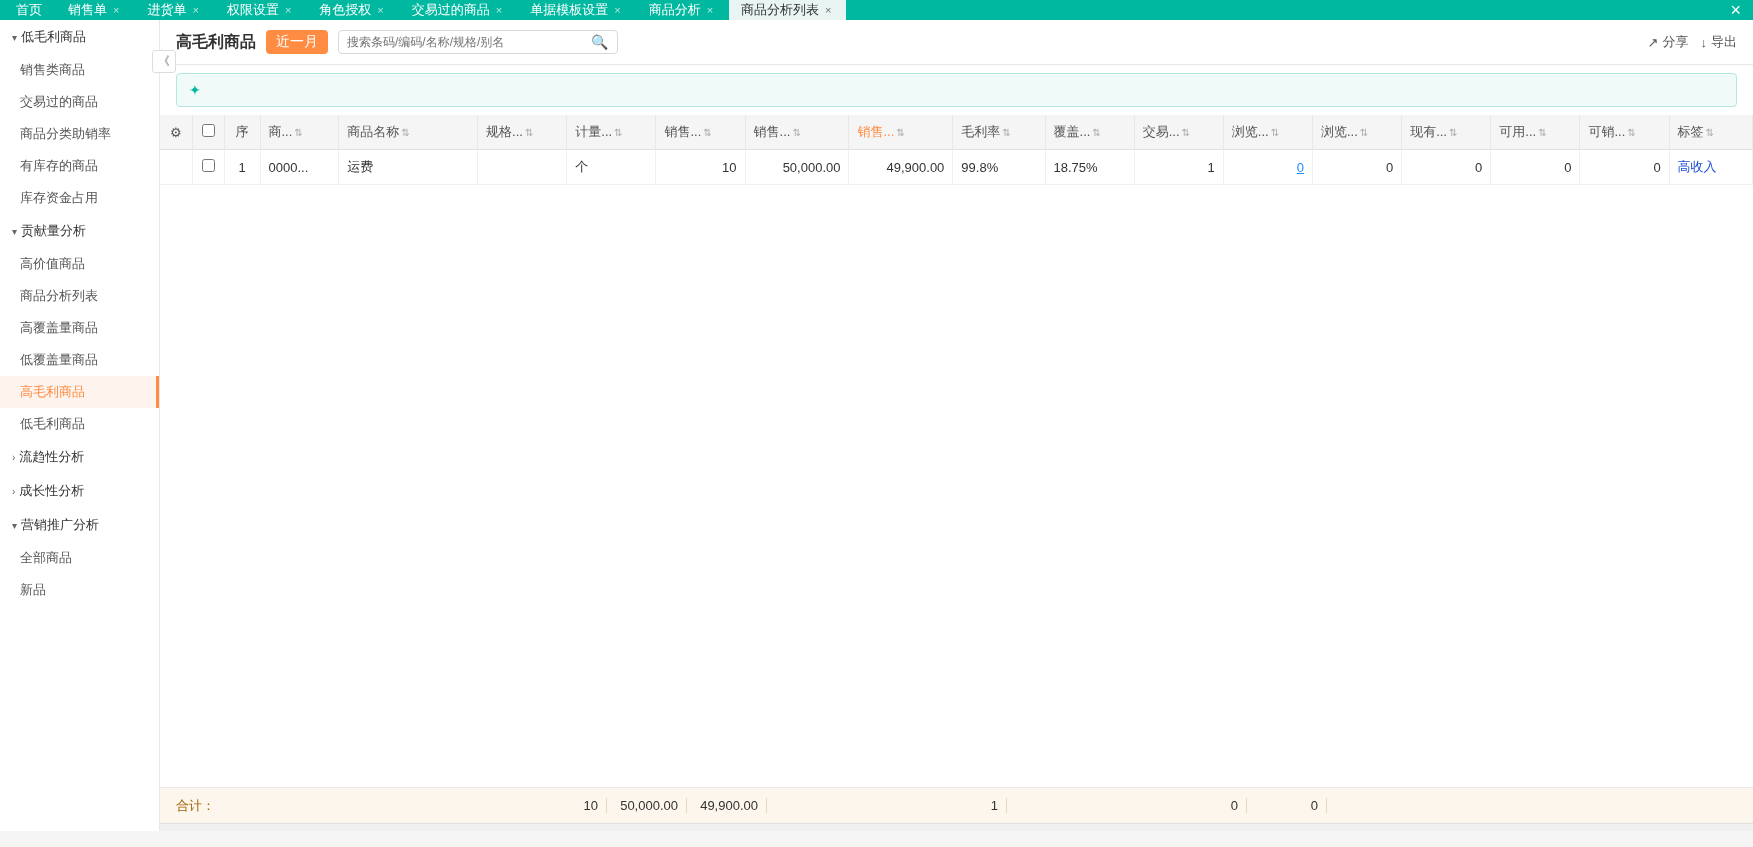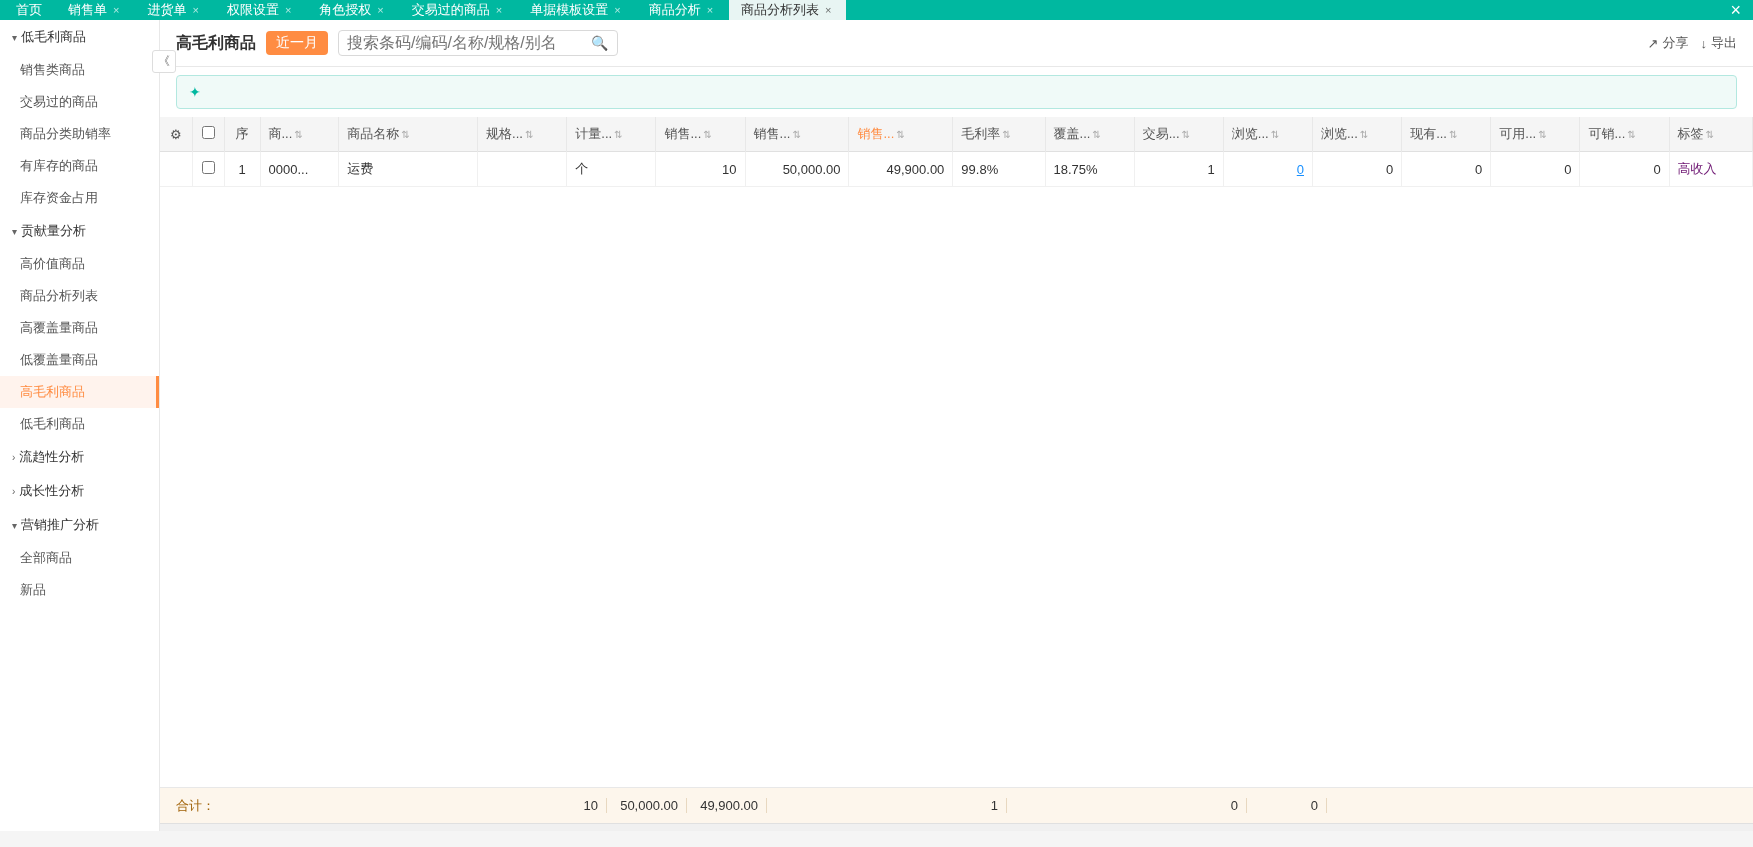--- a/index.html
+++ b/index.html
@@ -127,21 +127,21 @@
       border: 1px solid #d9d9d9;
       border-radius: 4px;
       padding: 3px 8px;
       gap: 4px;
       flex: 1;
       max-width: 280px;
     }
     .search-box input {
       border: none;
       outline: none;
-      font-size: 16px;
+      font-size: 12px;
       color: #aaa;
       width: 100%;
       background: transparent;
     }
     .search-icon { color: #aaa; font-size: 14px; cursor: pointer; }
     .header-actions {
       margin-left: auto;
       display: flex;
       align-items: center;
       gap: 12px;
@@ -199,21 +199,21 @@
     thead th .sort-icon { color: #aaa; font-size: 10px; margin-left: 2px; }
     tbody tr { border-bottom: 1px solid #f0f0f0; }
     tbody td {
       padding: 8px 8px;
       color: #333;
       white-space: nowrap;
       border-right: 1px solid #f0f0f0;
     }
     tbody td.center { text-align: center; }
     tbody td.right { text-align: right; }
-    .tag-high { color: #701a75; font-weight: 500; }
+    .tag-high { color: #1d4ed8; font-weight: 500; }
     .tag-link { color: #1890ff; text-decoration: underline; cursor: pointer; }
 
     
     .footer-summary {
       display: flex;
       align-items: center;
       background: #fdf6ec;
       border-top: 1px solid #e8e8e8;
       padding: 8px 16px;
       font-size: 13px;

